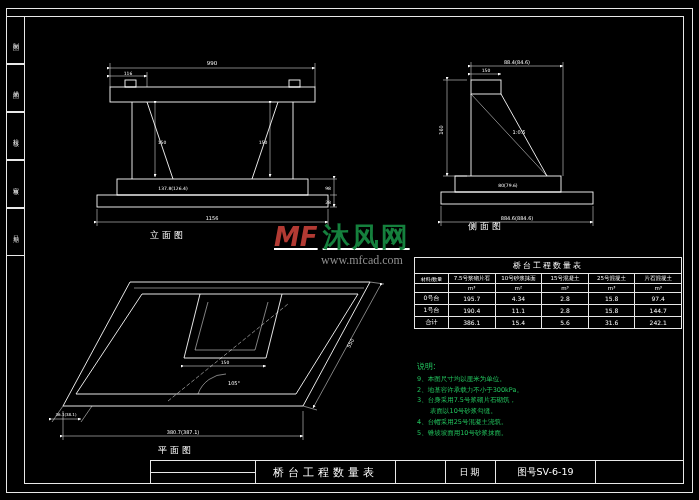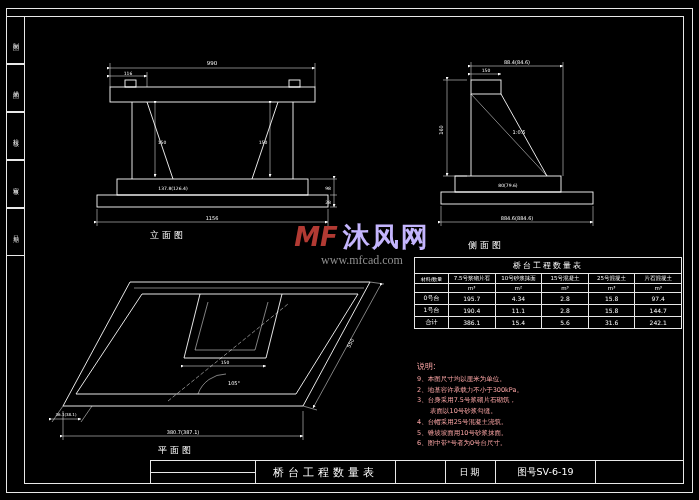--- a/index.html
+++ b/index.html
@@ -18,35 +18,35 @@
     border: 1px solid #e8e8e8; display: flex; align-items: center; justify-content: center;
   }
   .sidebox span { writing-mode: vertical-rl; font-size: 6px; letter-spacing: 2px; color: #ddd; }
 
   svg { position: absolute; }
   svg text { fill: #fff; font-family: "DejaVu Sans", sans-serif; }
 
   .viewlabel { position: absolute; width: 100px; text-align: left; font-size: 9px; letter-spacing: 3px; color: #fff; }
 
   .watermark { position: absolute; left: 274px; top: 219px; width: 176px; text-align: center; }
-  .wm-row { display: flex; align-items: center; justify-content: center; gap: 5px; }
+  .wm-row { display: flex; align-items: center; gap: 5px; text-decoration: underline; }
   .wm-logo { font-style: italic; font-weight: bold; font-size: 26px; color: #b23a33; }
-  .wm-name { font-weight: bold; font-size: 27px; color: #c4b5fd; letter-spacing: 2px; }
+  .wm-name { font-weight: bold; font-size: 27px; color: #15803d; letter-spacing: 2px; }
   .wm-url  { font-size: 12px; color: #8f8f8f; margin-top: -2px; font-family: Liberation Serif, serif; }
 
   table.qty {
     position: absolute; left: 414px; top: 257px; width: 268px;
     border-collapse: collapse; table-layout: fixed; color: #fff;
   }
   .qty td { border: 1px solid #e8e8e8; font-size: 5.5px; text-align: center; padding: 1px 1px; overflow: hidden; word-break: break-all; }
   .qty .t-title { font-size: 8px; letter-spacing: 2px; padding: 2px 0; }
   .qty .t-corner { font-size: 5px; }
   .qty .rowlabel, .qty .val { font-size: 6px; }
 
-  .notes { position: absolute; left: 417px; top: 361px; width: 236px; color: #fca5a5; }
+  .notes { position: absolute; left: 417px; top: 361px; width: 236px; color: #22c55e; }
   .notes-title { font-size: 8px; margin-bottom: 2px; }
   .note-line { font-size: 6.5px; line-height: 1.65; white-space: pre; }
 
   .strip {
     position: absolute; left: 150px; top: 460px; width: 534px; height: 24px;
     border-top: 1px solid #e8e8e8; border-left: 1px solid #e8e8e8; display: flex;
   }
   .strip .cell { border-right: 1px solid #e8e8e8; height: 100%; display: flex; align-items: center; justify-content: center; }
   .c0 { width: 105px; flex-direction: column; }
   .c0 .half { width: 100%; height: 50%; }
@@ -146,21 +146,21 @@
       <line x1="160" y1="152" x2="160" y2="172"></line>
       <line x1="8" y1="168" x2="160" y2="168" marker-start="url(#ar)" marker-end="url(#ar)"></line>
     </g>
     <text x="84" y="9.5" font-size="5" text-anchor="middle">88.4(84.6)</text>
     <text x="53" y="18" font-size="4.5" text-anchor="middle">150</text>
     <text x="10" y="76" font-size="5" text-anchor="middle" transform="rotate(-90 10 76)">160</text>
     <text x="86" y="80" font-size="5" text-anchor="middle">1:0.5</text>
     <text x="75" y="133" font-size="4.5" text-anchor="middle">80(79.6)</text>
     <text x="84" y="165.5" font-size="5" text-anchor="middle">884.6(884.6)</text>
   </svg>
-  <div class="viewlabel" style="left:468px;top:239px">侧面图</div>
+  <div class="viewlabel" style="left:468px;top:220px">侧面图</div>
 
   <svg style="left:48px;top:266px" width="344" height="186" viewBox="0 0 344 186">
     <g stroke="#fff" stroke-width="0.9" fill="none">
       <polygon points="82,16 322,16 255,140 15,140"></polygon>
       <polygon points="94,28 310,28 248,128 28,128"></polygon>
       <polyline points="152,28 136,92 218,92 234,28"></polyline>
     </g>
     <g stroke="#fff" stroke-width="0.5" fill="none">
       <line x1="86" y1="22" x2="316" y2="22"></line>
       <polyline points="160,36 147,84 207,84 220,36"></polyline>
@@ -250,21 +250,20 @@
     </table>
 
   <div class="notes">
     <div class="notes-title">说明:</div>
     <div class="note-line">9、本图尺寸均以厘米为单位。</div>
     <div class="note-line">2、地基容许承载力不小于300kPa。</div>
     <div class="note-line">3、台身采用7.5号浆砌片石砌筑，</div>
     <div class="note-line">　　表面以10号砂浆勾缝。</div>
     <div class="note-line">4、台帽采用25号混凝土浇筑。</div>
     <div class="note-line">5、锥坡坡面用10号砂浆抹面。</div>
-    <div class="note-line">6、图中带*号者为0号台尺寸。</div>
   </div>
 
   <div class="strip">
     <div class="cell c0">
       <div class="half"></div>
       <div class="half"></div>
     </div>
     <div class="cell c1">桥台工程数量表</div>
     <div class="cell c2"></div>
     <div class="cell c3">日期</div>

